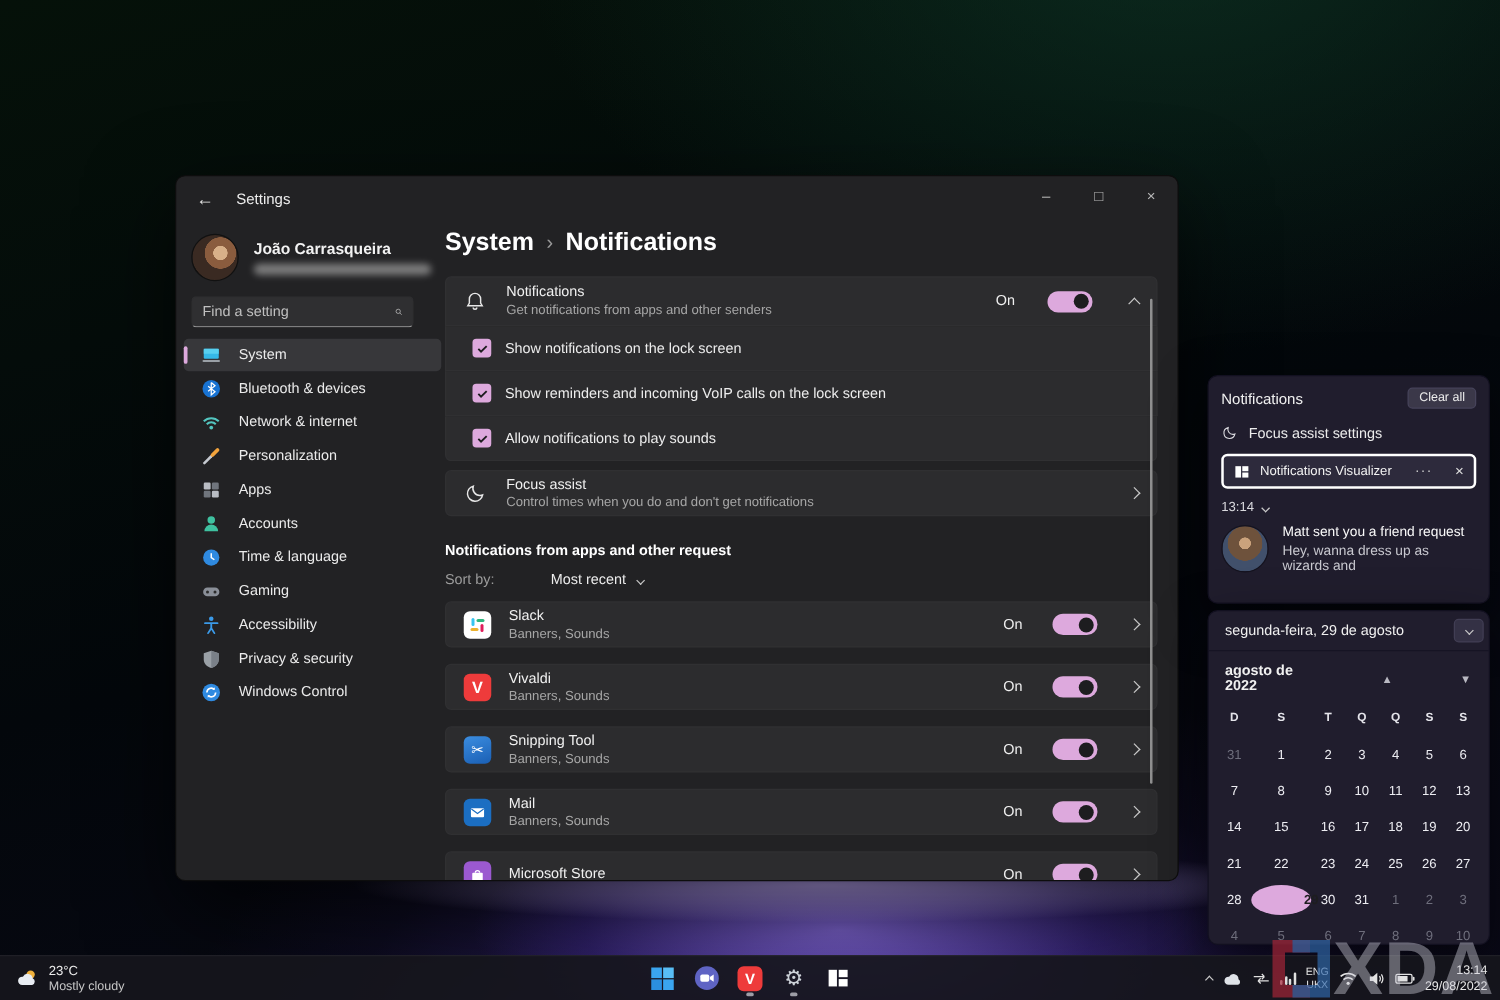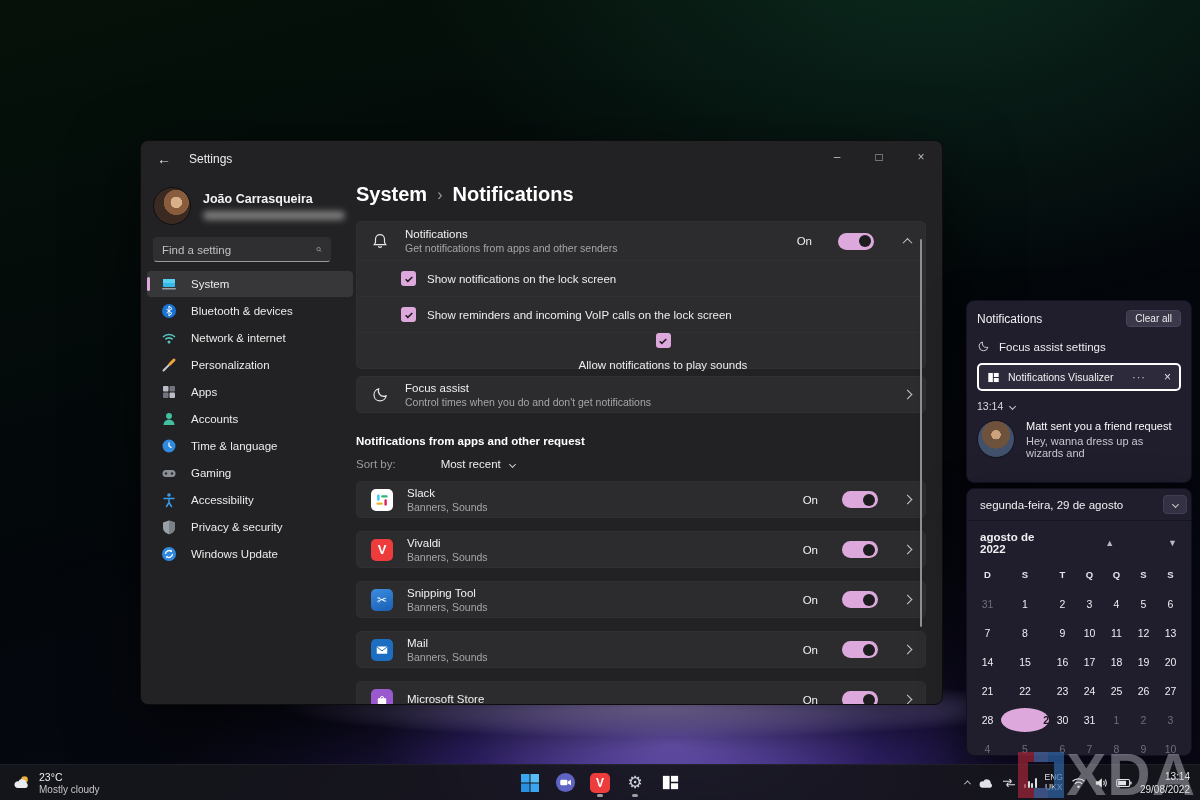--- a/index.html
+++ b/index.html
@@ -59,22 +59,22 @@
   .crumb { display:flex; align-items:center; gap:10px; margin-top:6px; font-size:20px; font-weight:bold; color:#fff; }
   .crumb .sep { color:#9a9a9a; font-size:16px; font-weight:normal; }
   .card { background:#2c2c2e; border:1px solid #303032; border-radius:5px; display:flex; align-items:center; padding:0 14px; }
   .row-title { font-size:11.5px; color:#f0f0f0; }
   .row-sub { font-size:10.5px; color:#a6a6a6; margin-top:2px; }
   .toggle { width:36px; height:17px; border-radius:9px; background:#dda9dd; position:relative; flex:0 0 36px; }
   .toggle::after { content:""; position:absolute; right:3px; top:2.5px; width:12px; height:12px; border-radius:50%; background:#1d1d1f; }
   .onlabel { font-size:11.5px; color:#f0f0f0; margin-right:10px; }
   .notif-group { position:absolute; top:44px; left:0; width:570px; }
   .notif-head { height:40px; border-radius:5px 5px 0 0; }
-  .sub-row { background:#2c2c2e; border:1px solid #303032; border-top:none; height:36px; display:flex; align-items:center; padding-left:44px; gap:11px; }
-  .sub-row:last-child { border-radius:0 0 5px 5px;flex-direction:column; }
+  .sub-row { background:#2c2c2e; border:1px solid #303032; border-top:none; height:36px; display:flex; align-items:center; padding-left:21px; gap:11px; }
+  .sub-row:last-child { border-radius:0 0 5px 5px; }
   .checkbox { width:15px; height:15px; border-radius:3px; background:#dda9dd; display:flex; align-items:center; justify-content:center; flex:0 0 15px; }
   .checkbox svg { width:10px; height:10px; }
   .cb-label { font-size:11.5px; color:#ededed; }
   .focus-card { position:absolute; top:199px; left:0; width:570px; height:37px; }
   .section-h { position:absolute; top:258px; left:0; font-size:11.5px; font-weight:bold; color:#fff; }
   .sort-row { position:absolute; top:281px; left:0; display:flex; align-items:center; gap:5px; font-size:11.5px; }
   .sort-row .lbl { color:#9c9c9c; } .sort-row .val { color:#ececec;margin-left:40px; }
   .app-row { position:absolute; left:0; width:570px; height:37px; }
   .app-ic { width:22px; height:22px; border-radius:5px; flex:0 0 22px; display:flex; align-items:center; justify-content:center; overflow:hidden; }
   .spacer { flex:1; }
@@ -281,21 +281,21 @@
     </div>
     <div class="nav-item">
       <span class="nav-ic">
           <svg viewBox="0 0 16 16">
             <circle cx="8" cy="8" r="7" fill="#2f8ae0"></circle>
             <path d="M4.5 8a3.5 3.5 0 0 1 6-2.4M11.5 8a3.5 3.5 0 0 1-6 2.4" stroke="#fff" stroke-width="1.3" fill="none"></path>
             <path d="M10.8 3.8v2h-2z" fill="#fff"></path>
             <path d="M5.2 12.2v-2h2z" fill="#fff"></path>
           </svg>
         </span>
-      <span>Windows Update</span>
+      <span>Windows Control</span>
     </div>
   </div>
 
   <div class="main">
     <div class="crumb">
       <span>System</span>
       <span class="sep">›</span>
       <span>Notifications</span>
     </div>
 

